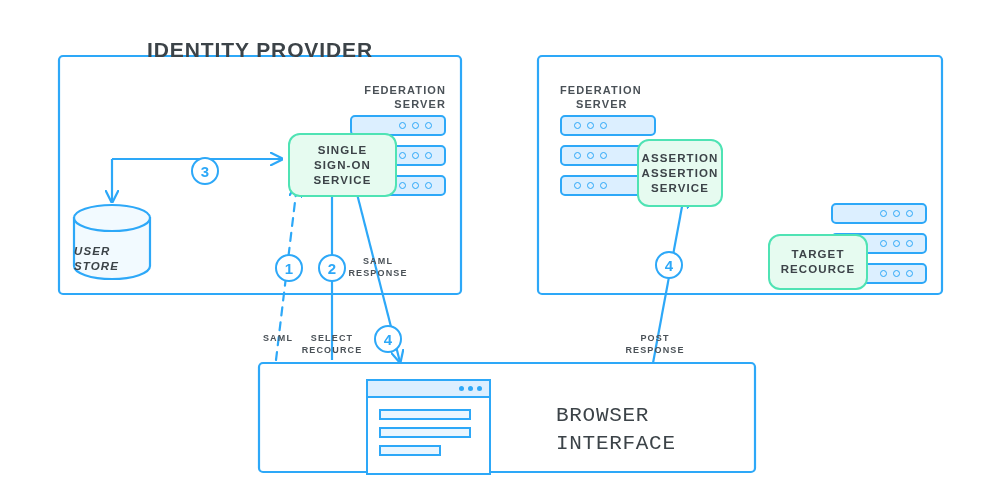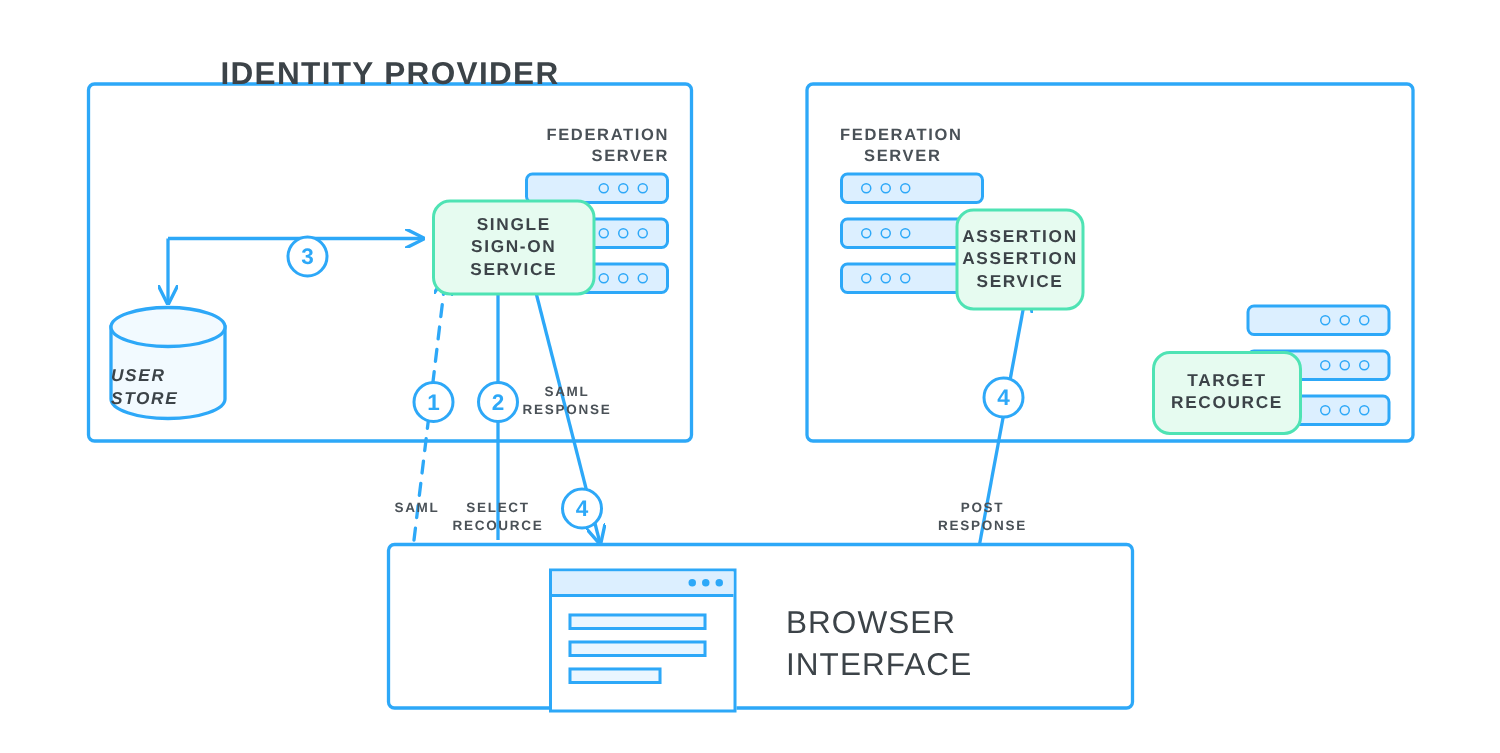--- a/index.html
+++ b/index.html
@@ -341,18 +341,18 @@
       <i class="bdot"></i>
       <i class="bdot"></i>
     </div>
     <div class="browser-body">
       <div class="browser-line" style="width:92px;"></div>
       <div class="browser-line" style="width:92px;"></div>
       <div class="browser-line" style="width:62px;"></div>
     </div>
   </div>
 
-  <div class="abs browser-label" style="left:524px; top:390px;">
+  <div class="abs browser-label" style="left:556px; top:390px;font-family:Liberation Mono, monospace;">
     <div>BROWSER</div>
     <div>INTERFACE</div>
   </div>
 
 </div>
 
 </body></html>

